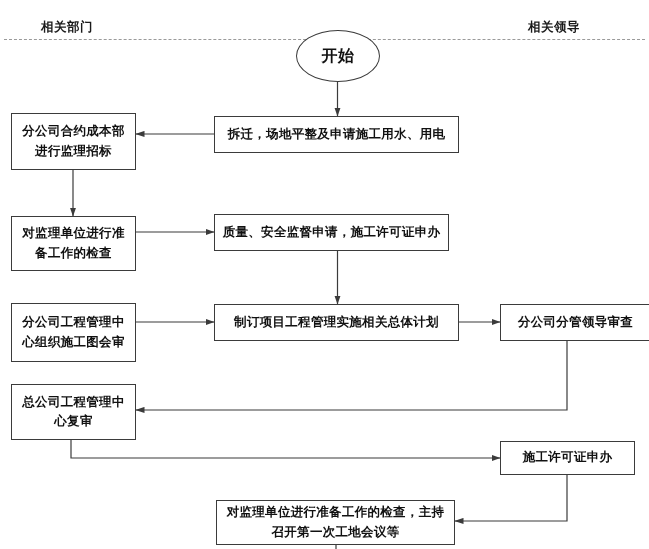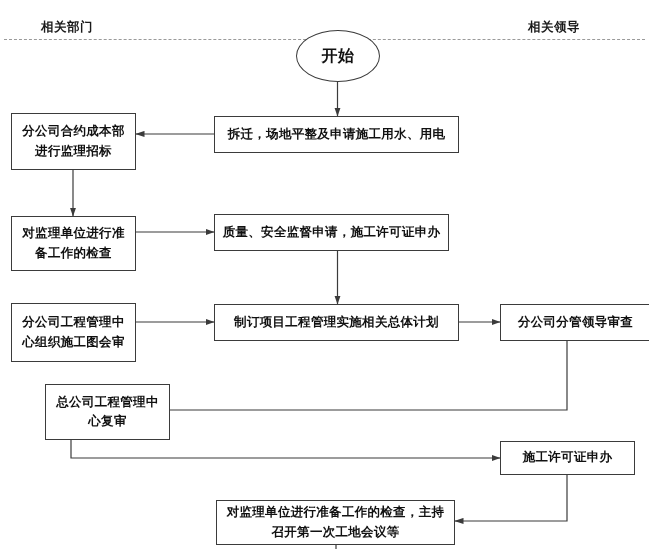--- a/index.html
+++ b/index.html
@@ -133,19 +133,19 @@
   <div class="node-box" style="left:11px; top:216px; width:125px; height:55px;">对监理单位进行准备工作的检查</div>
 
   <div class="node-box" style="left:214px; top:214px; width:235px; height:37px;">质量、安全监督申请，施工许可证申办</div>
 
   <div class="node-box" style="left:11px; top:303px; width:125px; height:59px;">分公司工程管理中心组织施工图会审</div>
 
   <div class="node-box" style="left:214px; top:304px; width:245px; height:37px;">制订项目工程管理实施相关总体计划</div>
 
   <div class="node-box" style="left:500px; top:304px; width:151px; height:37px;">分公司分管领导审查</div>
 
-  <div class="node-box" style="left:11px; top:384px; width:125px; height:56px;margin-left:34px;">总公司工程管理中心复审</div>
+  <div class="node-box" style="left:11px; top:384px; width:125px; height:56px;">总公司工程管理中心复审</div>
 
   <div class="node-box" style="left:500px; top:441px; width:135px; height:34px;">施工许可证申办</div>
 
   <div class="node-box" style="left:216px; top:500px; width:239px; height:45px;">对监理单位进行准备工作的检查，主持召开第一次工地会议等</div>
 
 </div>
 
 </body></html>

